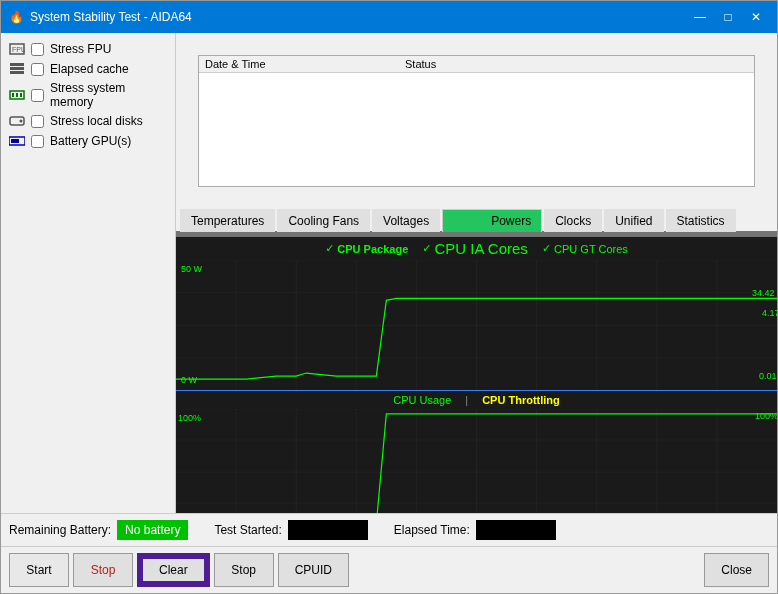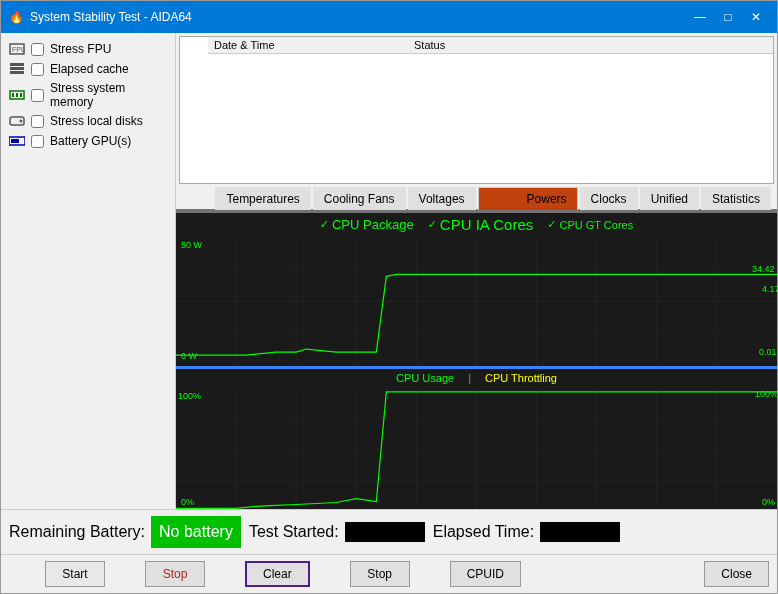--- a/index.html
+++ b/index.html
@@ -14,42 +14,42 @@
     
     .content { display: flex; flex: 1; overflow: hidden; }
     
     .left-panel { width: 175px; padding: 8px; border-right: 1px solid #ccc; flex-shrink: 0; background: #f0f0f0; }
     .checkbox-item { display: flex; align-items: center; gap: 6px; margin-bottom: 4px; }
     .checkbox-item input { width: 13px; height: 13px; }
     .checkbox-icon { width: 16px; height: 16px; flex-shrink: 0; }
     
     .right-panel { flex: 1; display: flex; flex-direction: column; }
     
-    .log-area { height: 148px; border: 1px solid #aaa; margin: 3px; background: white; flex-shrink: 0; padding-left: 28px; }
+    .log-area { height: 132px; border: 1px solid #aaa; margin: 22px; background: white; flex-shrink: 0; }
     .log-table { width: 100%; border-collapse: collapse; font-size: 11px; }
     .log-table th { text-align: left; padding: 2px 6px; background: #f0f0f0; border-bottom: 1px solid #ccc; font-weight: normal; }
     
-    .tabs { display: flex; padding: 0 4px; flex-shrink: 0; border-bottom: 4px solid #737373; justify-content: flex-end; }
+    .tabs { display: flex; padding: 0 4px; flex-shrink: 0; border-bottom: 6px solid #737373; }
     .tab { padding: 4px 10px; border: 1px solid transparent; border-bottom: none; cursor: pointer; font-size: 12px; margin-right: 2px; background: #e0e0e0; margin-bottom: -1px; }
-    .tab.active { background: #c2410c; border-color: #ccc; border-bottom-color: white; z-index: 1; padding-left: 48px; }
-    
-    .status-bar { display: flex; align-items: center; padding: 6px 8px; background: #f0f0f0; border-top: 1px solid #ccc; gap: 8px; flex-shrink: 0; font-size: 16px; }
+    .tab.active { background: #22c55e; border-color: #ccc; border-bottom-color: white; z-index: 1; padding-left: 48px; }
+    
+    .status-bar { display: flex; align-items: center; padding: 6px 8px; background: #f0f0f0; border-top: 1px solid #ccc; gap: 26px; flex-shrink: 0; font-size: 12px; }
     .status-item { display: flex; align-items: center; gap: 6px; }
     .status-value-box { background: black; color: white; padding: 2px 12px; min-width: 80px; height: 20px; display: flex; align-items: center; }
-    .no-battery-badge { background: #00c000; color: white; padding: 2px 8px; height: 32px; display: flex; align-items: center; }
+    .no-battery-badge { background: #00c000; color: white; padding: 2px 8px; height: 20px; display: flex; align-items: center; }
     
     .bottom-bar { display: flex; gap: 4px; padding: 6px 8px; background: #f0f0f0; border-top: 1px solid #ccc; flex-shrink: 0; }
-    .btn { padding: 4px 16px; border: 1px solid #999; background: #e0e0e0; cursor: pointer; font-size: 12px; min-width: 60px; margin-left: 36px; }
+    .btn { padding: 4px 16px; border: 1px solid #999; background: #e0e0e0; cursor: pointer; font-size: 12px; min-width: 60px; }
     .btn.primary { background: #e8e8e8; }
-    .btn.active-btn { border: 2px solid #4c1d95; }
+    .btn.active-btn { border: 6px solid #4c1d95; }
     
     .full-charts { flex: 1; display: flex; flex-direction: column; background: #1a1a1a; }
     
     .chart-top { flex: 1; position: relative; }
-    .chart-bottom { flex: 1; position: relative; border-top: 3px solid #3b82f6; text-align: right; }
+    .chart-bottom { flex: 1; position: relative; border-top: 1px solid #3b82f6; text-align: right; }
   </style>
 </head>
 <body>
 
 <div class="window">
 
   <div class="title-bar">
     <div class="title-bar-left">
       <span>🔥</span>
       <span>System Stability Test - AIDA64</span>
@@ -133,21 +133,21 @@
         <div class="tab">Statistics</div>
       </div>
 
       <div class="full-charts">
 
         <div class="chart-top">
 
           <div style="display:flex; align-items:center; justify-content:center; gap:14px; padding:3px 0; background:#1a1a1a;">
             <div style="display:flex;align-items:center;gap:3px;">
               <span style="color:#00ff00;font-size:11px;">✓</span>
-              <span style="color:#00ff00;font-size:13px;">CPU Package</span>
+              <span style="color:#00ff00;font-size:11px;font-weight:bold;">CPU Package</span>
             </div>
             <div style="display:flex;align-items:center;gap:3px;">
               <span style="color:#00ff00;font-size:11px;">✓</span>
               <span style="color:#00ff00;font-size:15px;">CPU IA Cores</span>
             </div>
             <div style="display:flex;align-items:center;gap:3px;">
               <span style="color:#00ff00;font-size:11px;">✓</span>
               <span style="color:#00ff00;font-size:11px;">CPU GT Cores</span>
             </div>
           </div>
@@ -182,21 +182,21 @@
         </div>
 
         <div class="chart-bottom">
 
           <div style="display:flex; align-items:center; justify-content:center; gap:14px; padding:3px 0; background:#1a1a1a;">
             <div style="display:flex;align-items:center;gap:3px;">
               <span style="color:#00ff00;font-size:11px;">CPU Usage</span>
             </div>
             <span style="color:#888;font-size:11px;">|</span>
             <div style="display:flex;align-items:center;gap:3px;">
-              <span style="color:#ffff00;font-size:11px;">CPU Throttling</span>
+              <span style="color:#ffff00;font-size:11px;font-weight:bold;">CPU Throttling</span>
             </div>
           </div>
 
           <svg style="width:100%;height:calc(100% - 22px);background:#1a1a1a;display:block;" viewBox="0 0 600 130" preserveAspectRatio="none">
 
             <line x1="0" y1="0" x2="600" y2="0" stroke="#2a2a2a" stroke-width="0.5"></line>
             <line x1="0" y1="32" x2="600" y2="32" stroke="#2a2a2a" stroke-width="0.5"></line>
             <line x1="0" y1="65" x2="600" y2="65" stroke="#2a2a2a" stroke-width="0.5"></line>
             <line x1="0" y1="97" x2="600" y2="97" stroke="#2a2a2a" stroke-width="0.5"></line>
             <line x1="0" y1="130" x2="600" y2="130" stroke="#2a2a2a" stroke-width="0.5"></line>

